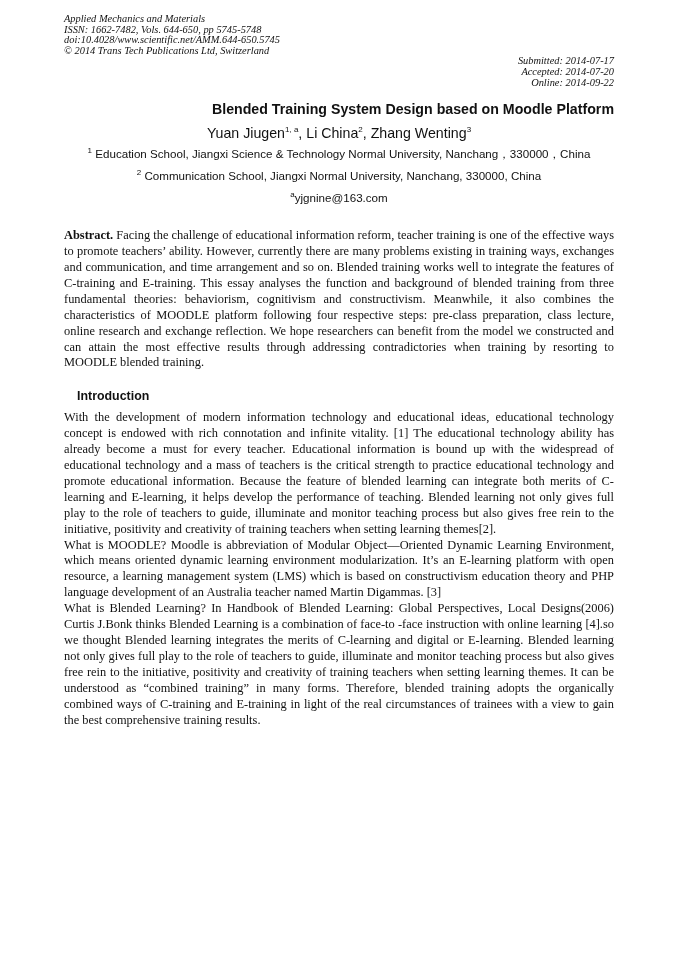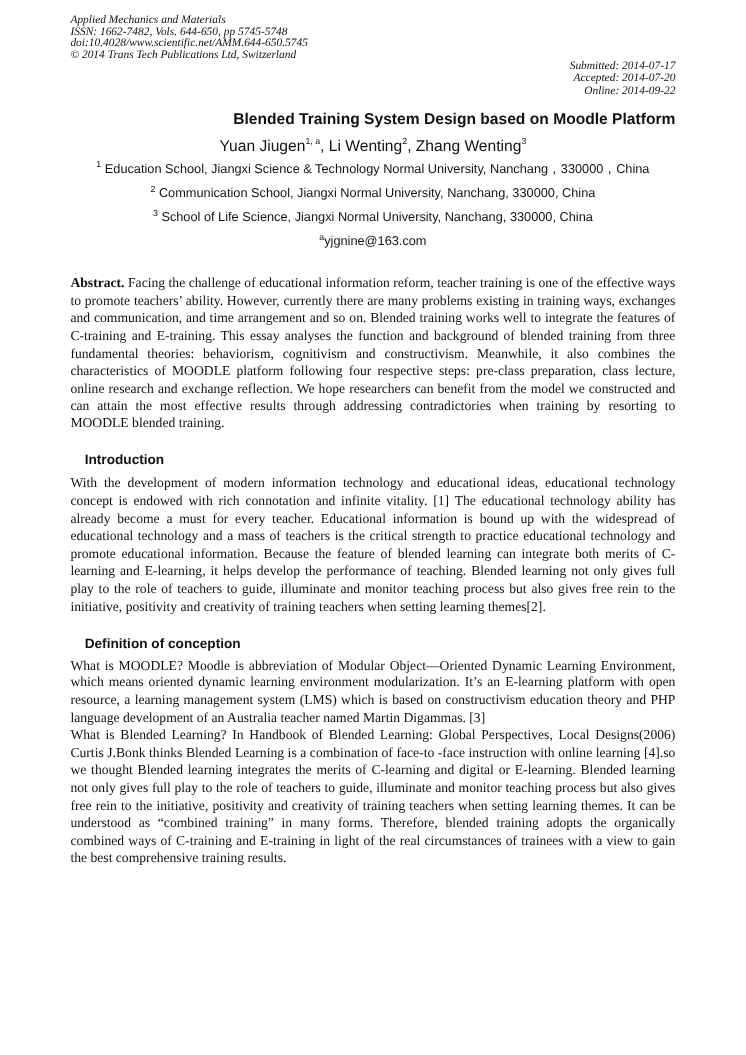--- a/index.html
+++ b/index.html
@@ -37,32 +37,30 @@
     <div class="hdr-right">
       <div>Submitted: 2014-07-17</div>
       <div>Accepted: 2014-07-20</div>
       <div>Online: 2014-09-22</div>
     </div>
   </div>
 
   <div class="title">Blended Training System Design based on Moodle Platform</div>
 
   <div class="authors">
-    <span>Yuan Jiugen</span><sup>1, a</sup><span>, </span><span>Li Wenting</span><sup>2</sup><span>, </span><span>Zhang Wenting</span><sup>3</sup>
+    <span>Yuan Jiugen</span><sup>1, a</sup><span>, </span><span>Li China</span><sup>2</sup><span>, </span><span>Zhang Wenting</span><sup>3</sup>
   </div>
 
   <div class="affils">
     <div class="affil"><sup>1</sup><span> Education School, Jiangxi Science &amp; Technology Normal University, Nanchang，330000，China</span></div>
     <div class="affil"><sup>2</sup><span> Communication School, Jiangxi Normal University, Nanchang, 330000, China</span></div>
-    <div class="affil"><sup>3</sup><span> School of Life Science, Jiangxi Normal University, Nanchang, 330000, China</span></div>
     <div class="email"><sup>a</sup><span>yjgnine@163.com</span></div>
   </div>
 
 
   <p class="abstract"><b>Abstract.</b><span> Facing the challenge of educational information reform, teacher training is one of the effective ways to promote teachers’ ability. However, currently there are many problems existing in training ways, exchanges and communication, and time arrangement and so on. Blended training works well to integrate the features of C-training and E-training. This essay analyses the function and background of blended training from three fundamental theories: behaviorism, cognitivism and constructivism. Meanwhile, it also combines the characteristics of MOODLE platform following four respective steps: pre-class preparation, class lecture, online research and exchange reflection. We hope researchers can benefit from the model we constructed and can attain the most effective results through addressing contradictories when training by resorting to MOODLE blended training.</span></p>
 
   <h2 class="intro-h">Introduction</h2>
   <p>With the development of modern information technology and educational ideas, educational technology concept is endowed with rich connotation and infinite vitality. [1] The educational technology ability has already become a must for every teacher. Educational information is bound up with the widespread of educational technology and a mass of teachers is the critical strength to practice educational technology and promote educational information. Because the feature of blended learning can integrate both merits of C-learning and E-learning, it helps develop the performance of teaching. Blended learning not only gives full play to the role of teachers to guide, illuminate and monitor teaching process but also gives free rein to the initiative, positivity and creativity of training teachers when setting learning themes[2].</p>
 
-  <h2 class="def-h">Definition of conception</h2>
   <p><span class="lead">What is MOODLE?</span><span> Moodle is abbreviation of Modular Object—Oriented Dynamic Learning Environment, which means oriented dynamic learning environment modularization. It’s an E-learning platform with open resource, a learning management system (LMS) which is based on constructivism education theory and PHP language development of an Australia teacher named Martin Digammas. [3]</span></p>
   <p><span class="lead">What is Blended Learning?</span><span> In Handbook of Blended Learning: Global Perspectives, Local Designs(2006) Curtis J.Bonk thinks  Blended Learning is  a combination of face-to -face instruction with online learning [4].so we thought Blended learning integrates the merits of C-learning and digital or E-learning. Blended learning not only gives full play to the role of teachers to guide, illuminate and monitor teaching process but also gives free rein to the initiative, positivity and creativity of training teachers when setting learning themes. It can be understood as “combined training” in many forms. Therefore, blended training adopts the organically combined ways of C-training and E-training in light of the real circumstances of trainees with a view to gain the best comprehensive training results.</span></p>
 </div>
 
 </body></html>

